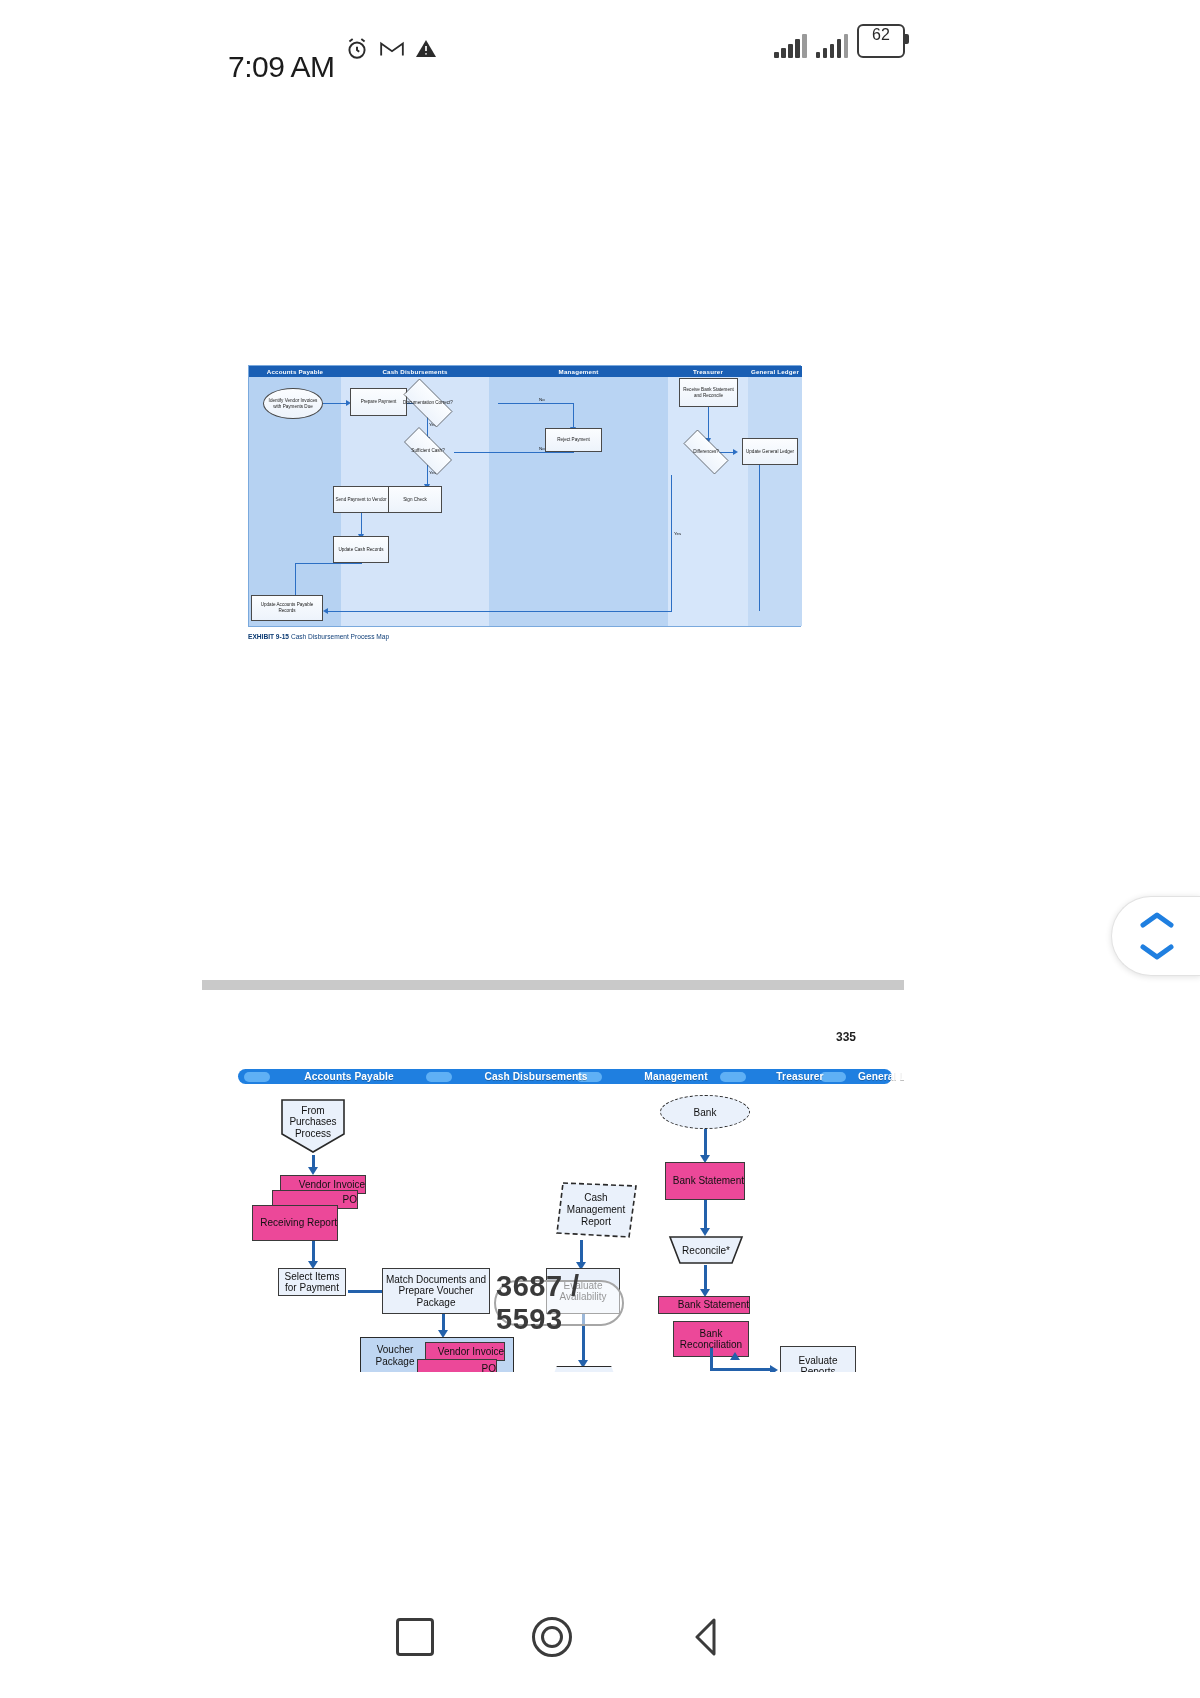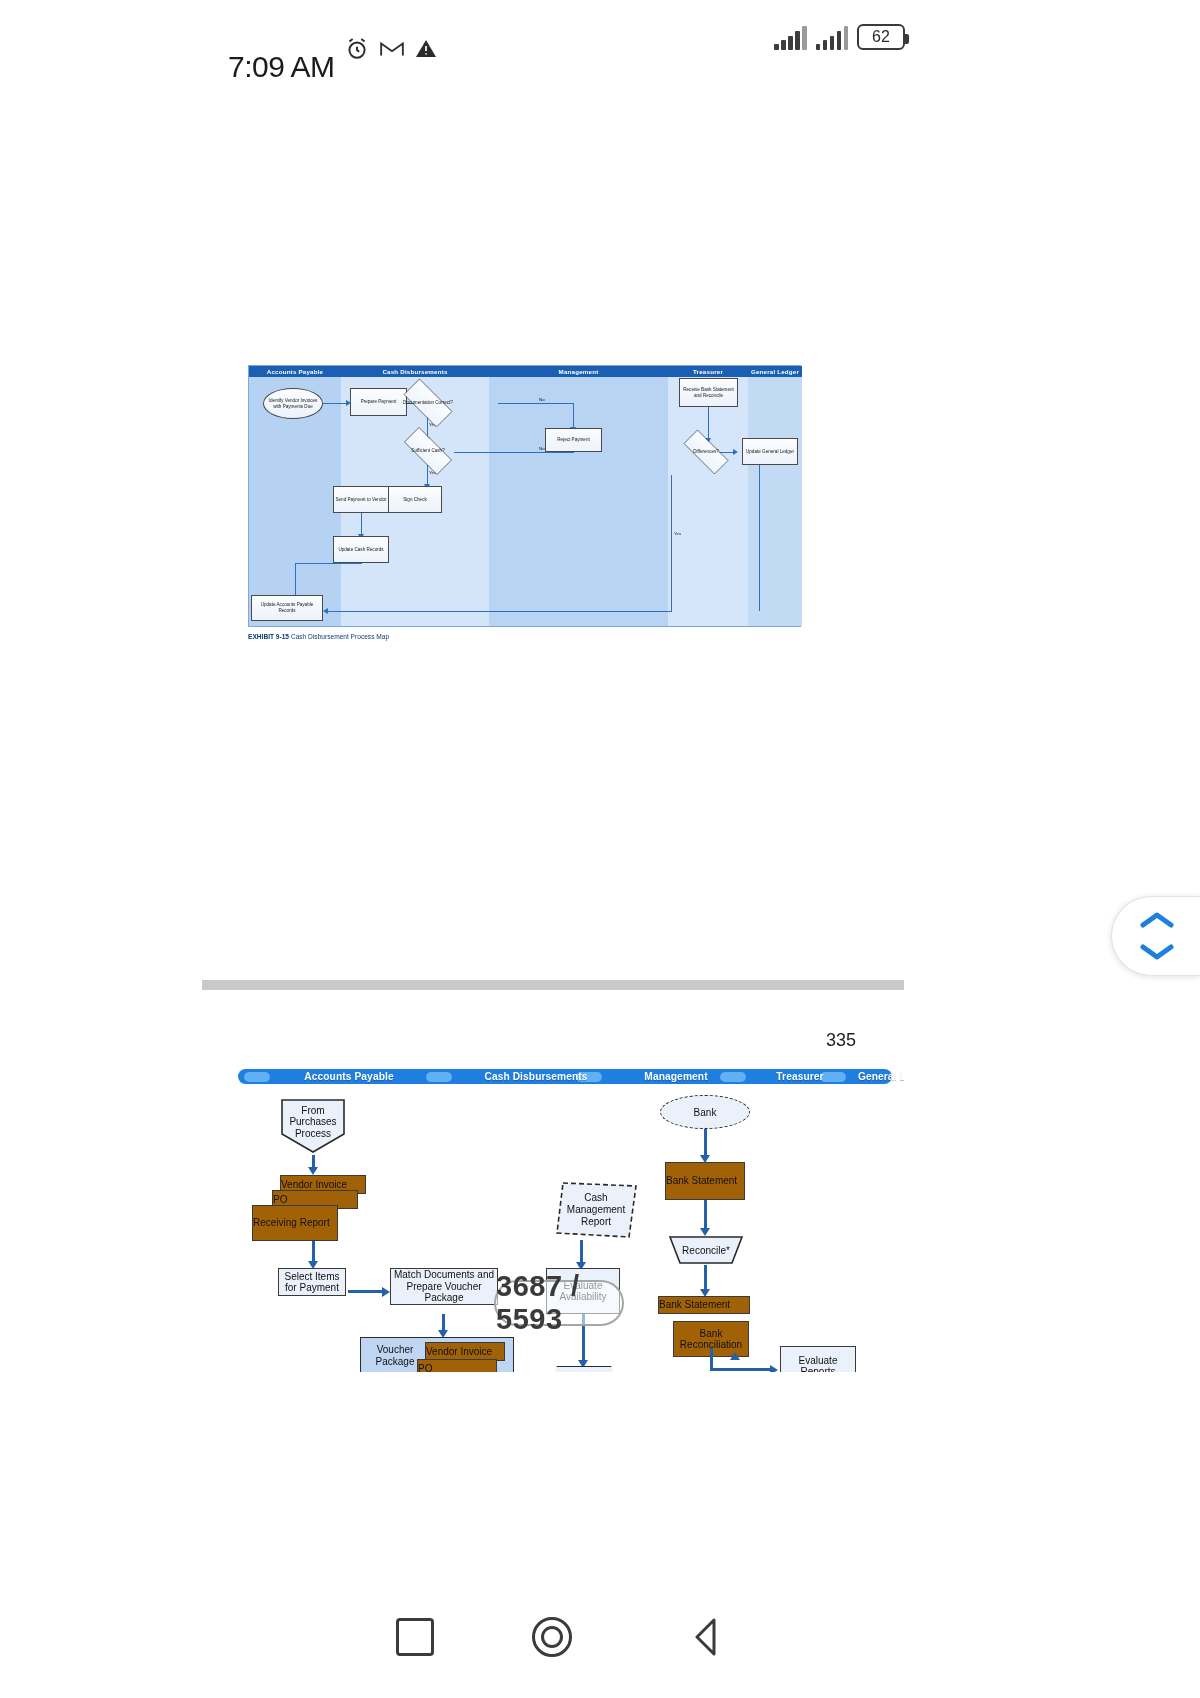--- a/index.html
+++ b/index.html
@@ -27,22 +27,22 @@
     display:flex; align-items:flex-end; gap:9px;
   }
   .sigbars { display:flex; align-items:flex-end; gap:2.5px; height:26px; }
   .sigbars i { display:block; width:4.5px; background:#3c3c3c; border-radius:1px; }
   .sigbars i:nth-child(1){height:6px;}
   .sigbars i:nth-child(2){height:10px;}
   .sigbars i:nth-child(3){height:14px;}
   .sigbars i:nth-child(4){height:19px;}
   .sigbars i:nth-child(5){height:24px; background:#9a9a9a;}
   #battery {
-    position:relative; width:48px; height:26px; border:2.5px solid #3a3a3a;
-    border-radius:6px; display:flex; align-items:center; justify-content:center;
+    position:relative; width:48px; height:34px; border:2.5px solid #3a3a3a;
+    border-radius:6px; display:flex; align-items:flex-start; justify-content:center;
     font-size:16px; color:#2a2a2a; font-weight:500;
   }
   #battery::after{ content:""; position:absolute; right:-6px; top:8px; width:4px;height:10px;
     background:#3a3a3a; border-radius:0 2px 2px 0;}
 
   
   #page1 { position:absolute; left:0; top:78px; width:1200px; height:897px; background:#fff; }
 
   #fig1 { position:absolute; left:248px; top:287px; width:553px; height:262px;
           border:1px solid #7aa9dd; background:#cfe0f7; }
@@ -84,35 +84,35 @@
 
   
   #divider { position:absolute; left:202px; top:980px; width:702px; height:10px;
              background:#c9c9c9; }
 
   
   #page2 { position:absolute; left:202px; top:990px; width:702px; height:382px;
            background:#ffffff; overflow:hidden; }
   #p2head { position:absolute; left:0; top:42px; width:702px; text-align:center;
             font-size:14.5px; color:#3a3a3a; letter-spacing:.2px; }
-  #p2page { position:absolute; right:48px; top:40px; font-size:18px; font-weight:normal; color:#1f1f1f; }
+  #p2page { position:absolute; right:48px; top:40px; font-size:12px; font-weight:bold; color:#1f1f1f; }
 
   #lanebar { position:absolute; left:36px; top:79px; width:654px; height:15px;
              background:#1f7fe0; border-radius:8px; }
   .lb-seg { position:absolute; top:0; height:15px; color:#fff; font-size:10.2px;
             font-weight:bold; display:flex; align-items:center; justify-content:center;
             letter-spacing:.1px; text-shadow:0 1px 0 rgba(0,0,0,.25); }
   .lb-cap { position:absolute; top:2.5px; width:26px; height:10px; border-radius:6px;
             background:#5fb0f5; }
 
   .nn { position:absolute; background:#eaf1fb; border:1.6px solid #3a3a3a;
         color:#111; display:flex; align-items:center; justify-content:center;
         text-align:center; font-size:10px; line-height:1.15; }
-  .doc { position:absolute; background:#a16207; border:1.6px solid #3a3a3a;
-         color:#111; display:flex; align-items:center; justify-content:flex-start;
+  .doc { position:absolute; background:#ec4899; border:1.6px solid #3a3a3a;
+         color:#111; display:flex; align-items:center; justify-content:flex-end;
          text-align:center; font-size:10px; line-height:1.15; }
   .a2 { position:absolute; background:#2361ab; }
   .a2h{ position:absolute; width:0;height:0;border-left:5px solid transparent;
         border-right:5px solid transparent; border-top:8px solid #2361ab; }
 
   
   #page-pill {
     position:absolute; left:494px; top:1280px; width:130px; height:46px;
     border:2px solid #a6a6a6; border-radius:24px; background:rgba(255,255,255,.55);
     display:flex; align-items:center; justify-content:center;
@@ -384,21 +384,21 @@
       </div>
     <div class="a2" style="left:110px; top:251px; width:2.6px; height:22px;"></div>
     <div class="a2h" style="left:106px; top:271px;"></div>
 
     <div class="nn" style="left:76px; top:278px; width:68px; height:28px;">
         <span>Select Items for Payment</span>
       </div>
     <div class="a2" style="left:146px; top:300px; width:38px; height:2.6px;"></div>
     <div class="a2h" style="left:180px; top:296.5px; border-top:5px solid transparent;border-bottom:5px solid transparent;border-left:8px solid #2361ab;border-right:none;"></div>
 
-    <div class="nn" style="left:188px; top:278px; width:108px; height:37px;">
+    <div class="nn" style="left:180px; top:278px; width:108px; height:46px;">
         <span>Match Documents and Prepare Voucher Package</span>
       </div>
     <div class="a2" style="left:240px; top:324px; width:2.6px; height:18px;"></div>
     <div class="a2h" style="left:236px; top:340px;"></div>
 
     <div style="position:absolute; left:158px; top:347px; width:154px; height:60px; background:#bfd6f2; border:1.4px solid #2a2a2a;">
       <div style="position:absolute;left:5px;top:6px;width:58px;font-size:10px;line-height:1.15;color:#111;text-align:center;">Voucher Package</div>
       <div class="doc" style="left:64px; top:4px;  width:80px; height:19px;">
           <span>Vendor Invoice</span>
         </div>

